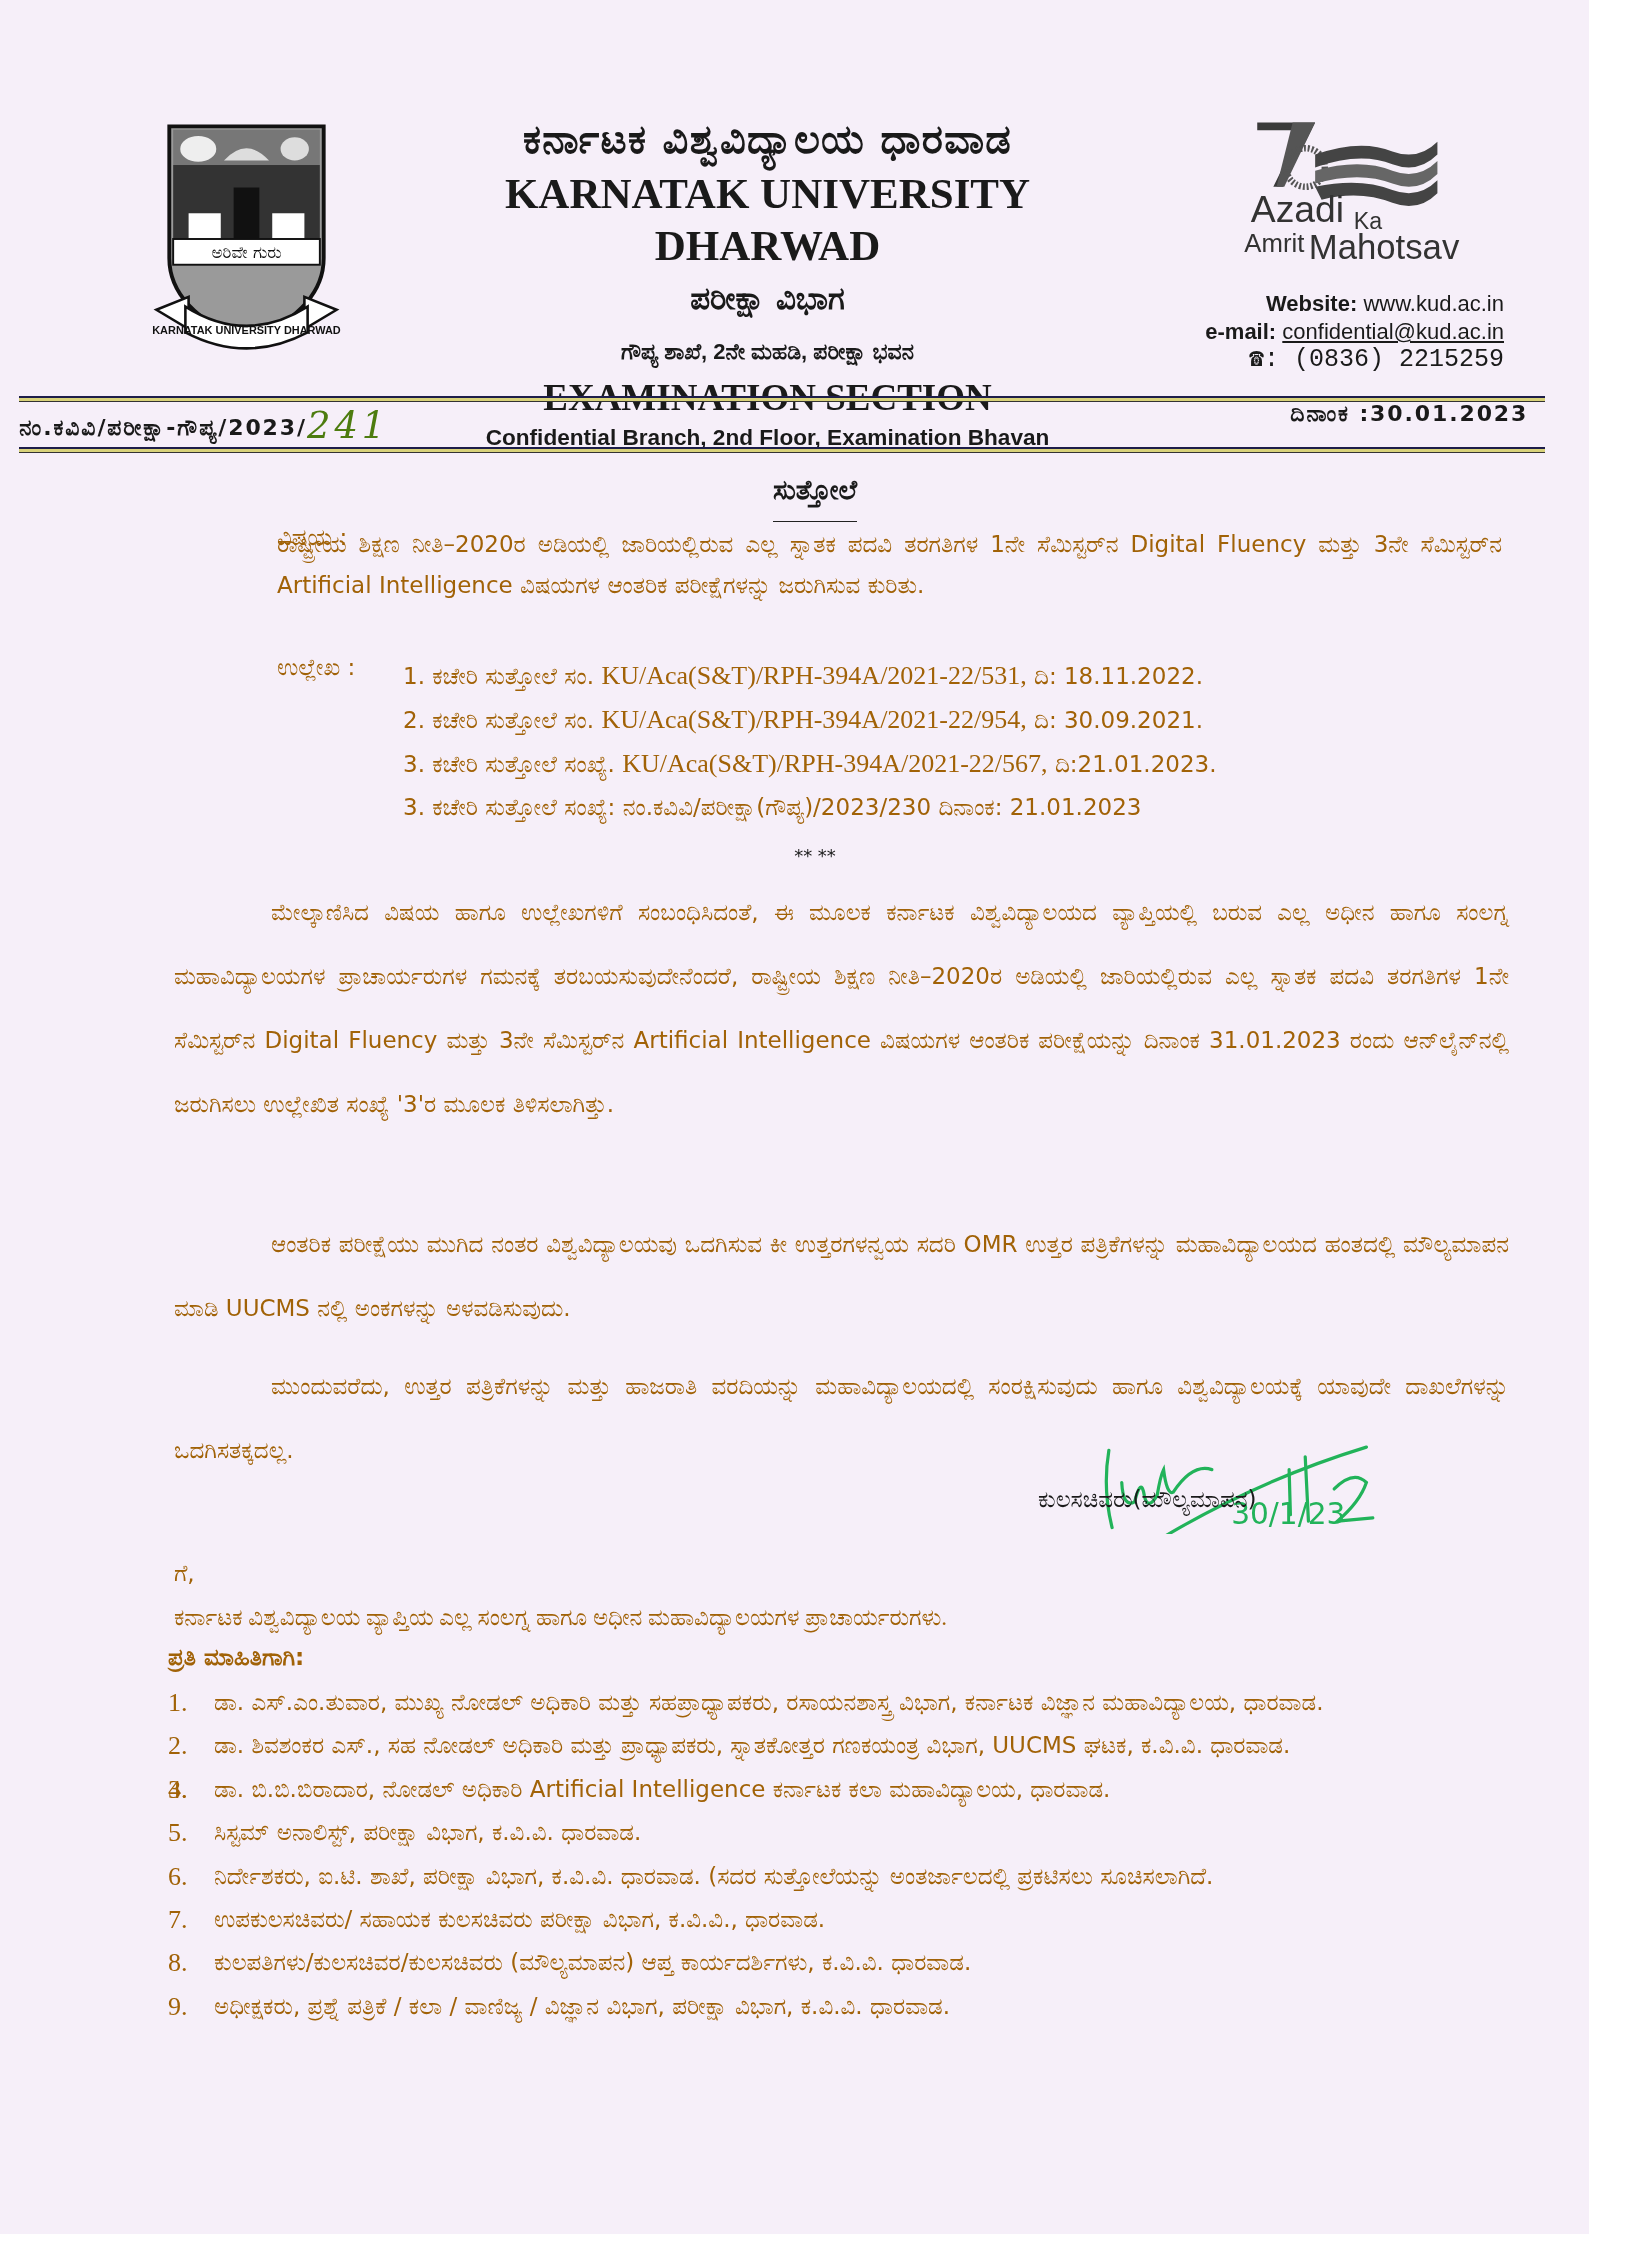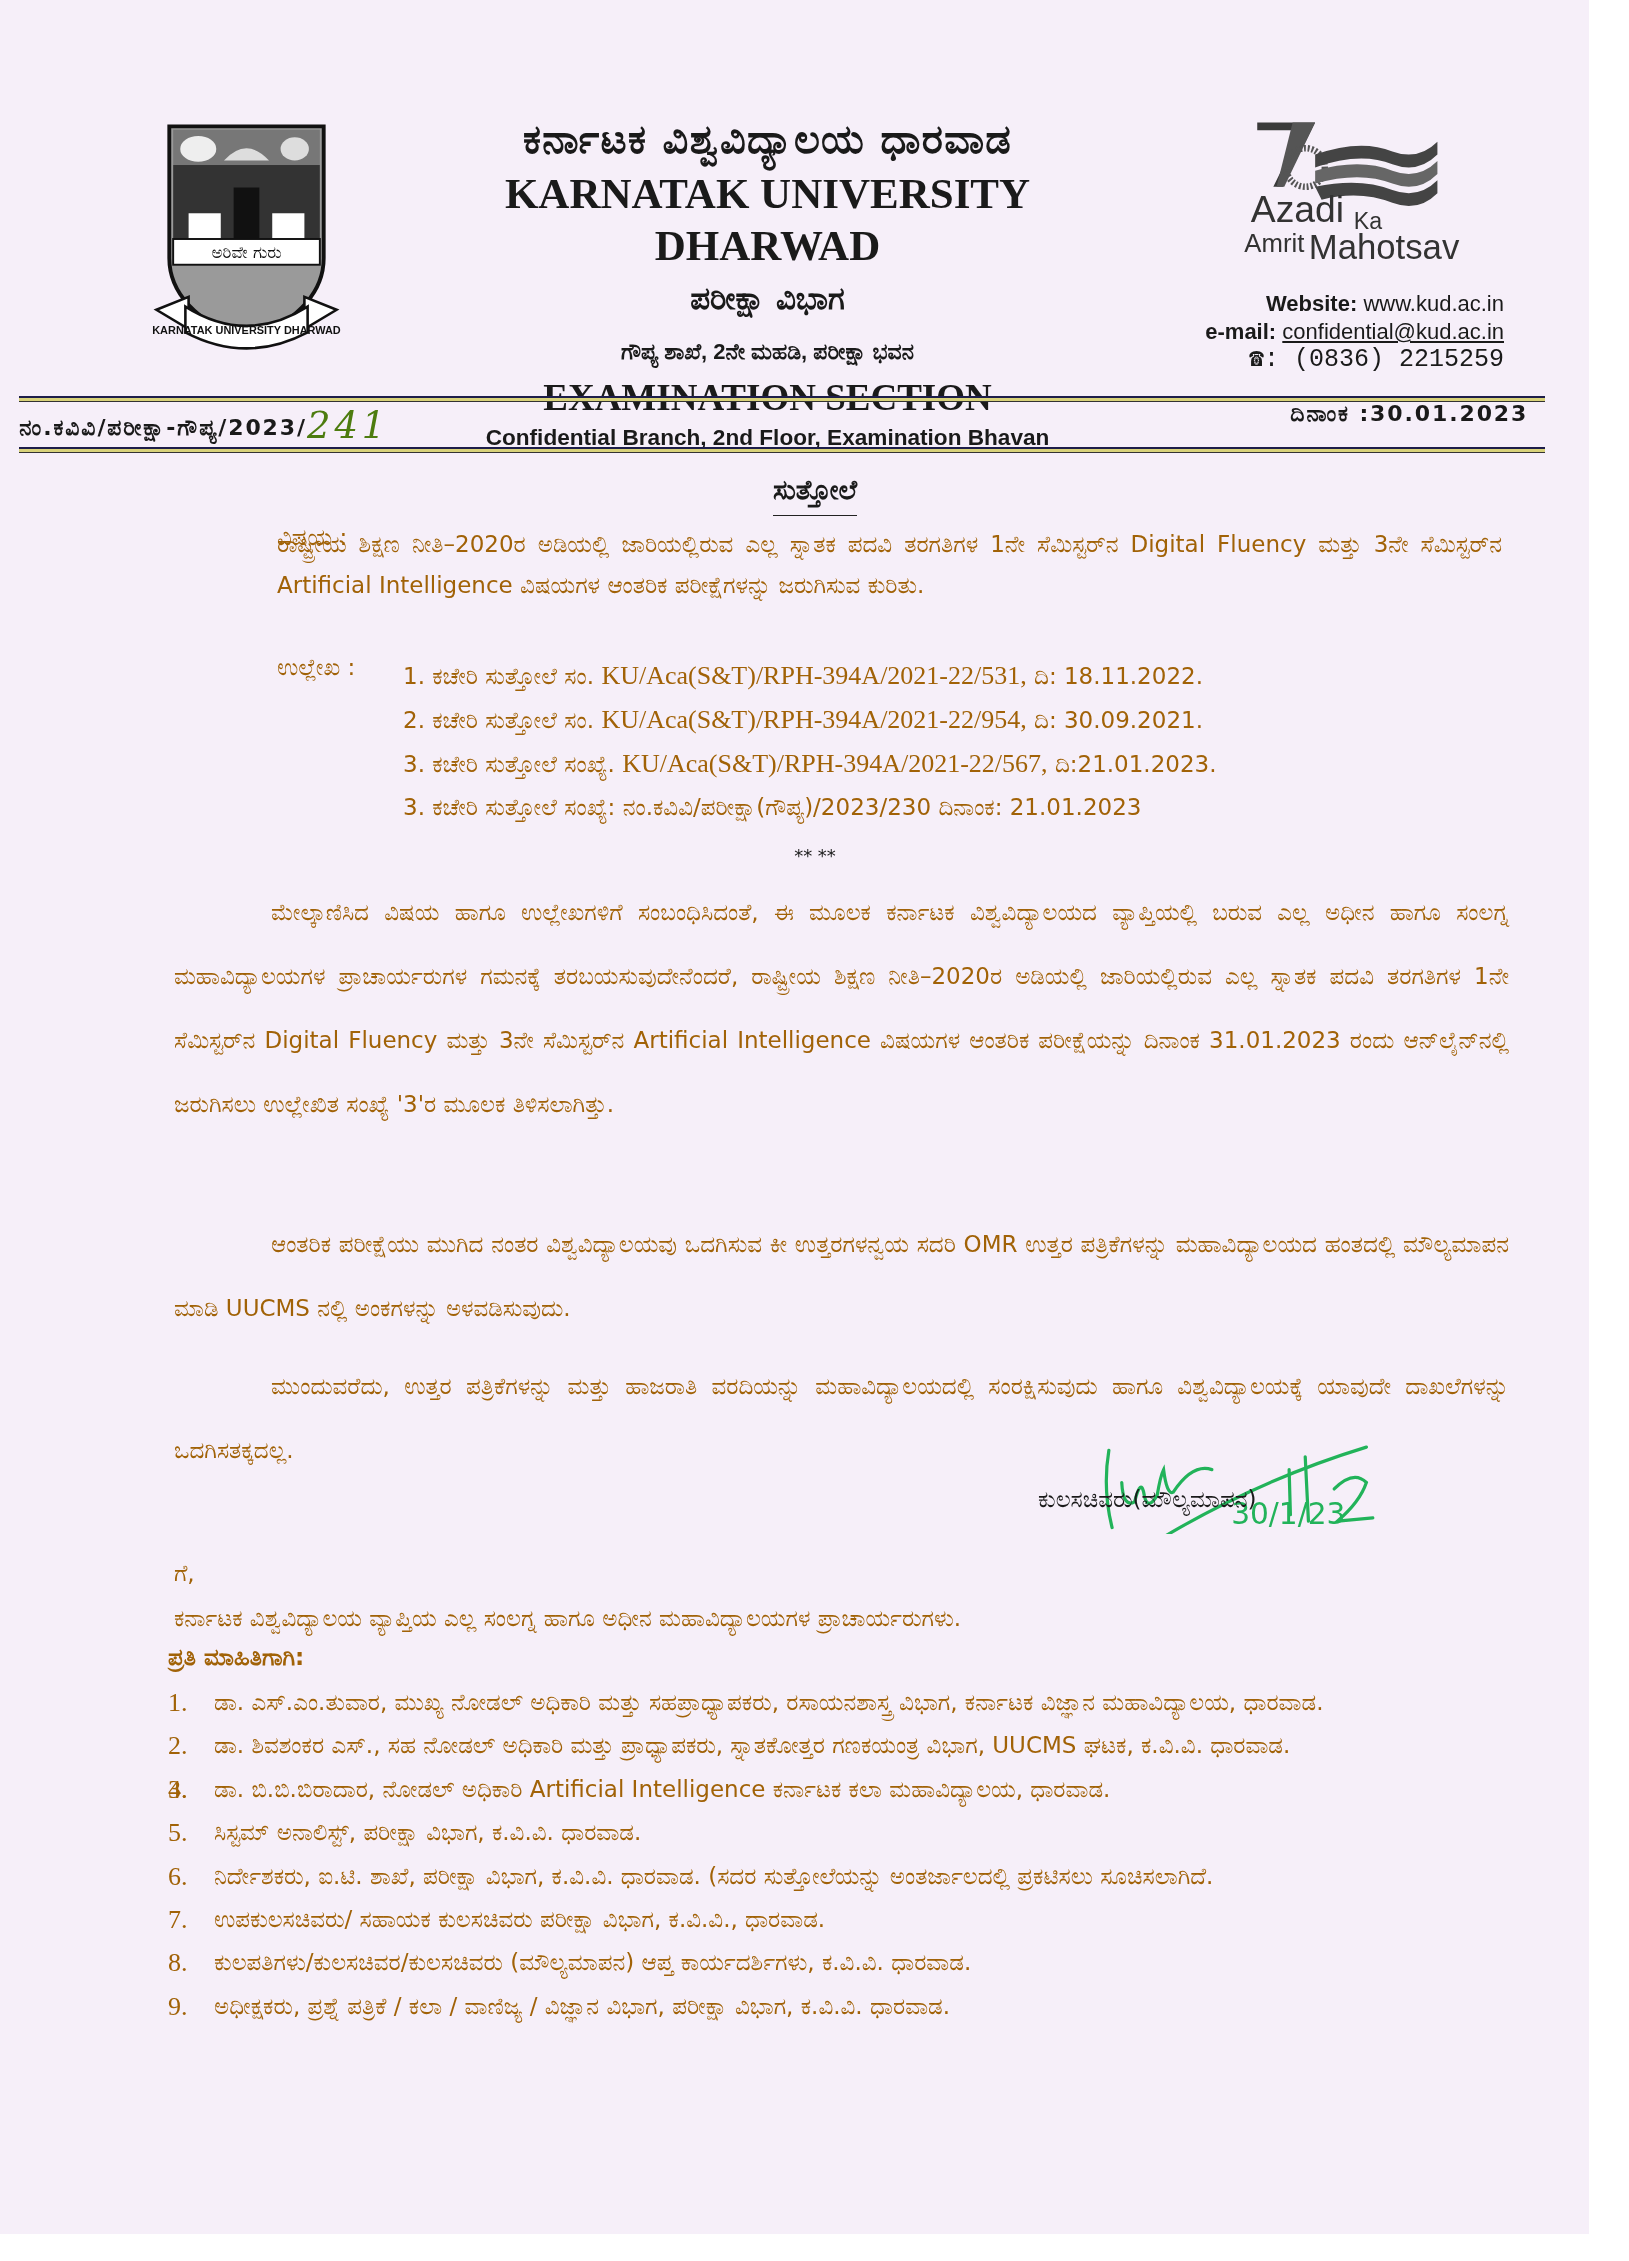--- a/index.html
+++ b/index.html
@@ -25,40 +25,40 @@
   .contact { right: 126px; top: 290px; text-align: right; font-family: "Liberation Sans", sans-serif; font-size: 22px; line-height: 28px; }
   .contact b { font-weight: bold; }
   .contact .email-link { text-decoration: underline; }
   .contact .phone { font-family: Liberation Mono, monospace; font-size: 25px; }
   .rule { left: 19.3px; width: 1526px; height: 5.8px; border-top: 2.6px solid #1d1d4a; border-bottom: 1.9px solid #333; background: #d8d27a; box-sizing: border-box; }
   .refline { left: 19.3px; top: 395px; width: 1509px; height: 39px; font-family: "DejaVu Sans", sans-serif; font-weight: bold; font-size: 22px; letter-spacing: 1.9px; }
   .refline .hand { font-family: "DejaVu Serif", serif; font-weight: normal; color: #4d7c0f; font-size: 37px; font-style: italic; letter-spacing: 3.9px; position: relative; top: 2.6px; }
   .refline .date { position: absolute; right: 0; top: 0; }
   
   .heading { left: 0; width: 1630px; top: 474px; text-align: center; font-family: "DejaVu Sans", sans-serif; font-weight: bold; font-size: 27px; }
-  .heading span { border-bottom: 1.9px solid #222; padding-bottom: 10px; }
+  .heading span { border-bottom: 1.9px solid #222; padding-bottom: 16px; }
   .body-txt { font-family: "DejaVu Sans", sans-serif; font-size: 23px; color: #a16207; }
   .subj { left: 277px; top: 524px; width: 1225px; }
   .subj .label { position: absolute; left: 0; top: 0; width: 126px; }
   .subj .text { line-height: 41px; text-align: justify; }
   .refs { left: 277px; top: 654px; width: 1225px; }
   .refs .label { position: absolute; left: 0; top: 0; }
   .refs ol { list-style: none; margin: 0; padding: 0 0 0 126px; }
   .refs li { line-height: 43px; white-space: nowrap; }
   .refs li .en { font-family: "Liberation Serif", serif; font-size: 26px; }
   .stars { left: 0; width: 1630px; top: 845px; text-align: center; font-size: 18px; font-family: "DejaVu Sans", sans-serif; }
   .para { left: 174px; width: 1335px; line-height: 64px; text-align: justify; text-align-last: left; }
   .para .indent { display: inline-block; width: 97px; }
   .p1 { top: 880px; }
   .p2 { top: 1212px; }
   .p3 { top: 1354px; }
   .signature { left: 1083px; top: 1431px; width: 335px; height: 103px; }
   .sig-title { left: 1038px; top: 1486px; font-family: "DejaVu Sans", sans-serif; font-size: 23px; }
   .to-label { left: 174px; top: 1560px; font-size: 23px; }
-  .to-line { left: 174px; top: 1605px; font-size: 23px; }
+  .to-line { left: 174px; top: 1605px; font-size: 23px; font-family: Liberation Serif, serif; }
   .copy-head { left: 168px; top: 1644px; font-size: 23px; font-weight: bold; }
   .cc { left: 168px; top: 1684px; width: 1348px; }
   .cc ol { list-style: none; margin: 0; padding: 0; }
   .cc li { position: relative; padding-left: 46px; line-height: 37px; margin-bottom: 6.4px; text-align: justify; }
   .cc li .num { position: absolute; left: 0; top: 0; font-family: "Liberation Serif", serif; font-size: 26px; }
 </style>
 </head>
 <body>
 
 <div class="paper"></div>

